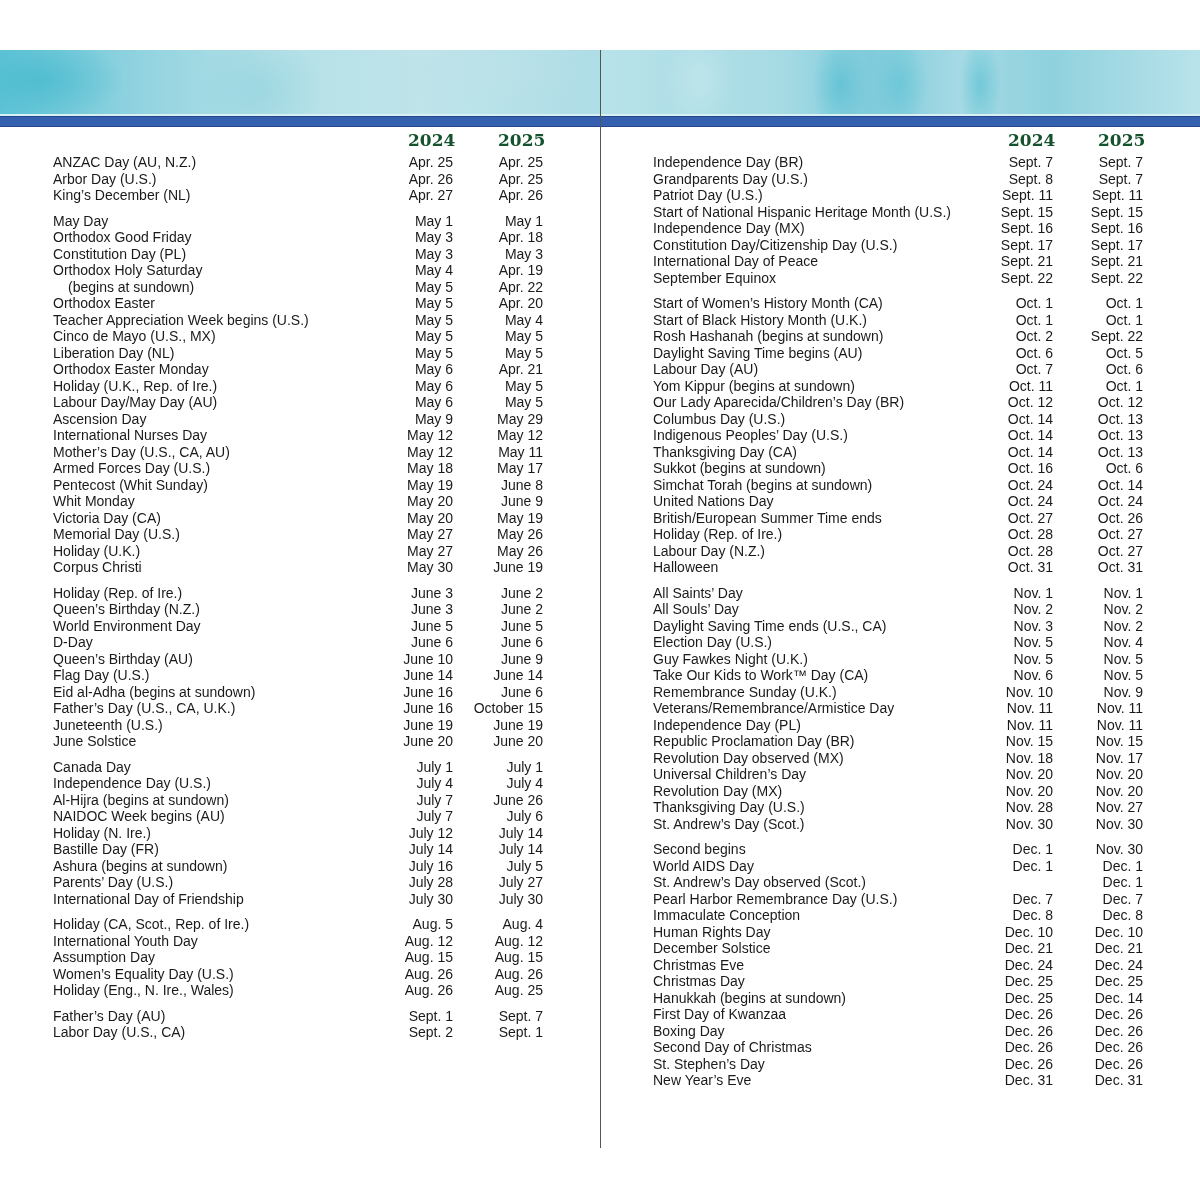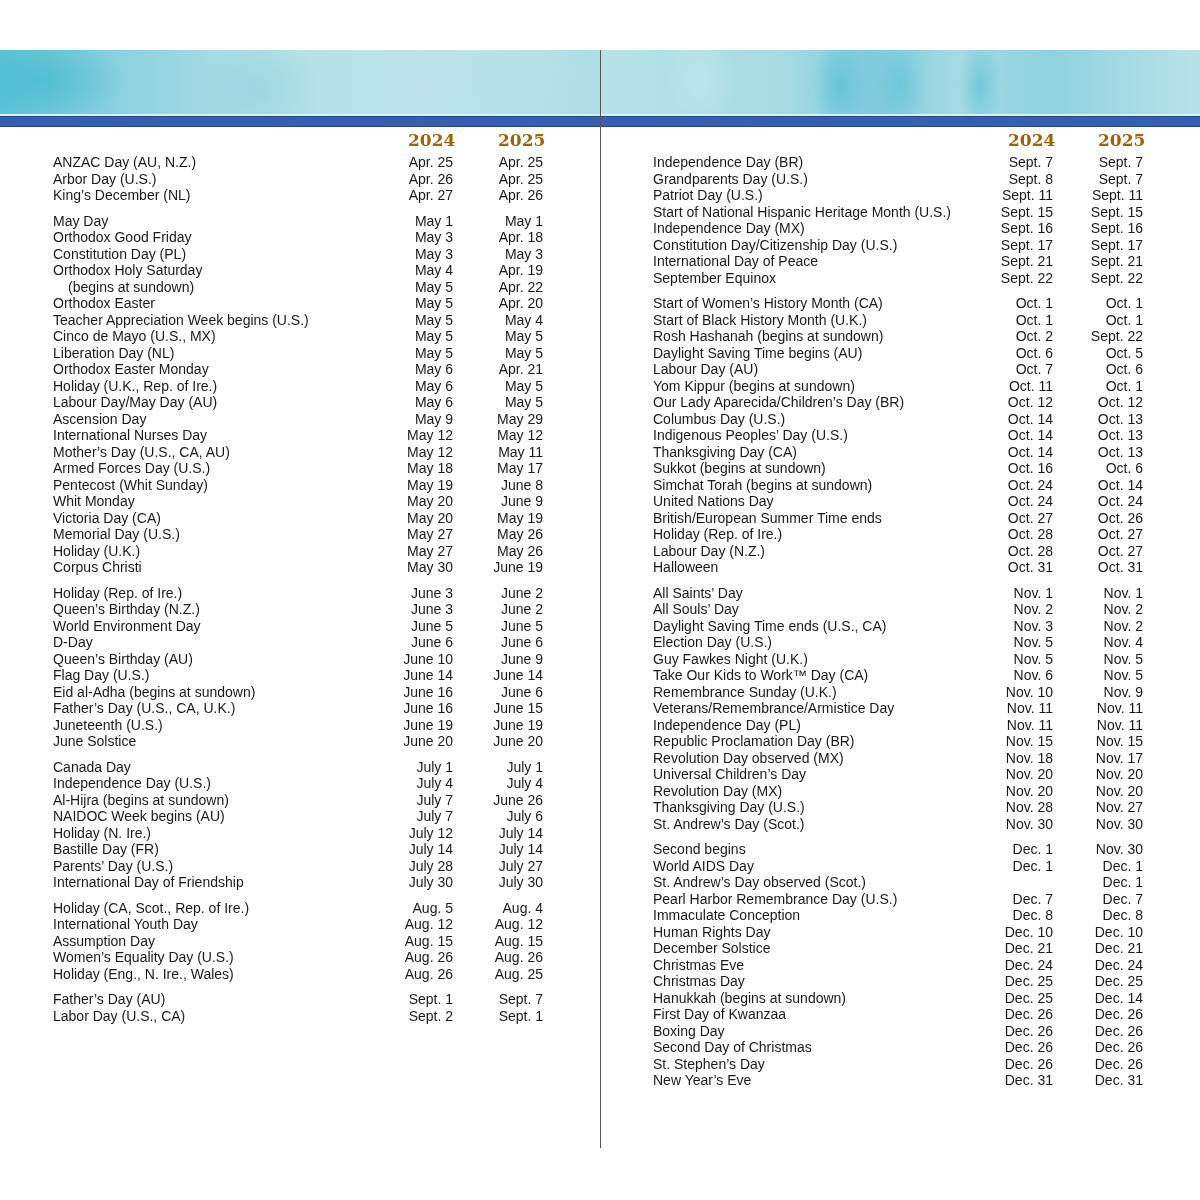--- a/index.html
+++ b/index.html
@@ -20,21 +20,21 @@
       radial-gradient(ellipse 40px 70px at 240px 35px, rgba(70,185,206,0.55), rgba(70,185,206,0) 70%),
       radial-gradient(ellipse 40px 70px at 300px 35px, rgba(80,190,210,0.5), rgba(80,190,210,0) 70%),
       radial-gradient(ellipse 30px 70px at 380px 35px, rgba(70,185,206,0.5), rgba(70,185,206,0) 70%),
       linear-gradient(90deg, #b8e2e9 0%, #a7dbe4 30%, #7fcbdb 45%, #a5dae4 60%, #8fd1de 75%, #b9e3ea 100%); }
   .band-edge { position: absolute; left: 0; right: 0; top: 64px; height: 2px; background: #d7f0f4; }
   .rule { position: absolute; left: 0; right: 0; top: 66px; height: 11px; background: #3560b0;
           border-top: 1px solid #24468a; border-bottom: 1px solid #24468a; box-sizing: border-box; }
   .divider { position: absolute; left: 600px; top: 50px; width: 1px; height: 1098px; background: #555; }
 
   .year-head { position: absolute; top: 80px; font-family: "DejaVu Serif", serif; font-weight: bold;
-               font-size: 17px; color: #a16207; }
+               font-size: 17px; color: #14532d; }
   .list { position: absolute; top: 104px; text-decoration: underline; }
   .page.left .list { left: 53px; width: 500px; }
   .page.right .list { left: 53px; width: 500px; }
   .group { margin-bottom: 9px; }
   .row { position: relative; height: 16.5px; line-height: 16.5px; font-size: 14px; white-space: nowrap; }
   .row .name { position: absolute; left: 0; }
   .row .name.indent { left: 15px; }
   .row .d24 { position: absolute; right: 100px; text-align: right; }
   .row .d25 { position: absolute; right: 10px; text-align: right; }
 </style>
@@ -209,21 +209,21 @@
           <span class="d25">June 14</span>
         </div>
         <div class="row">
           <span class="name">Eid al-Adha (begins at sundown)</span>
           <span class="d24">June 16</span>
           <span class="d25">June 6</span>
         </div>
         <div class="row">
           <span class="name">Father’s Day (U.S., CA, U.K.)</span>
           <span class="d24">June 16</span>
-          <span class="d25">June 15</span>
+          <span class="d25">October 15</span>
         </div>
         <div class="row">
           <span class="name">Juneteenth (U.S.)</span>
           <span class="d24">June 19</span>
           <span class="d25">June 19</span>
         </div>
         <div class="row">
           <span class="name">June Solstice</span>
           <span class="d24">June 20</span>
           <span class="d25">June 20</span>
@@ -252,20 +252,25 @@
         </div>
         <div class="row">
           <span class="name">Holiday (N. Ire.)</span>
           <span class="d24">July 12</span>
           <span class="d25">July 14</span>
         </div>
         <div class="row">
           <span class="name">Bastille Day (FR)</span>
           <span class="d24">July 14</span>
           <span class="d25">July 14</span>
+        </div>
+        <div class="row">
+          <span class="name">Ashura (begins at sundown)</span>
+          <span class="d24">July 16</span>
+          <span class="d25">July 5</span>
         </div>
         <div class="row">
           <span class="name">Parents’ Day (U.S.)</span>
           <span class="d24">July 28</span>
           <span class="d25">July 27</span>
         </div>
         <div class="row">
           <span class="name">International Day of Friendship</span>
           <span class="d24">July 30</span>
           <span class="d25">July 30</span>

